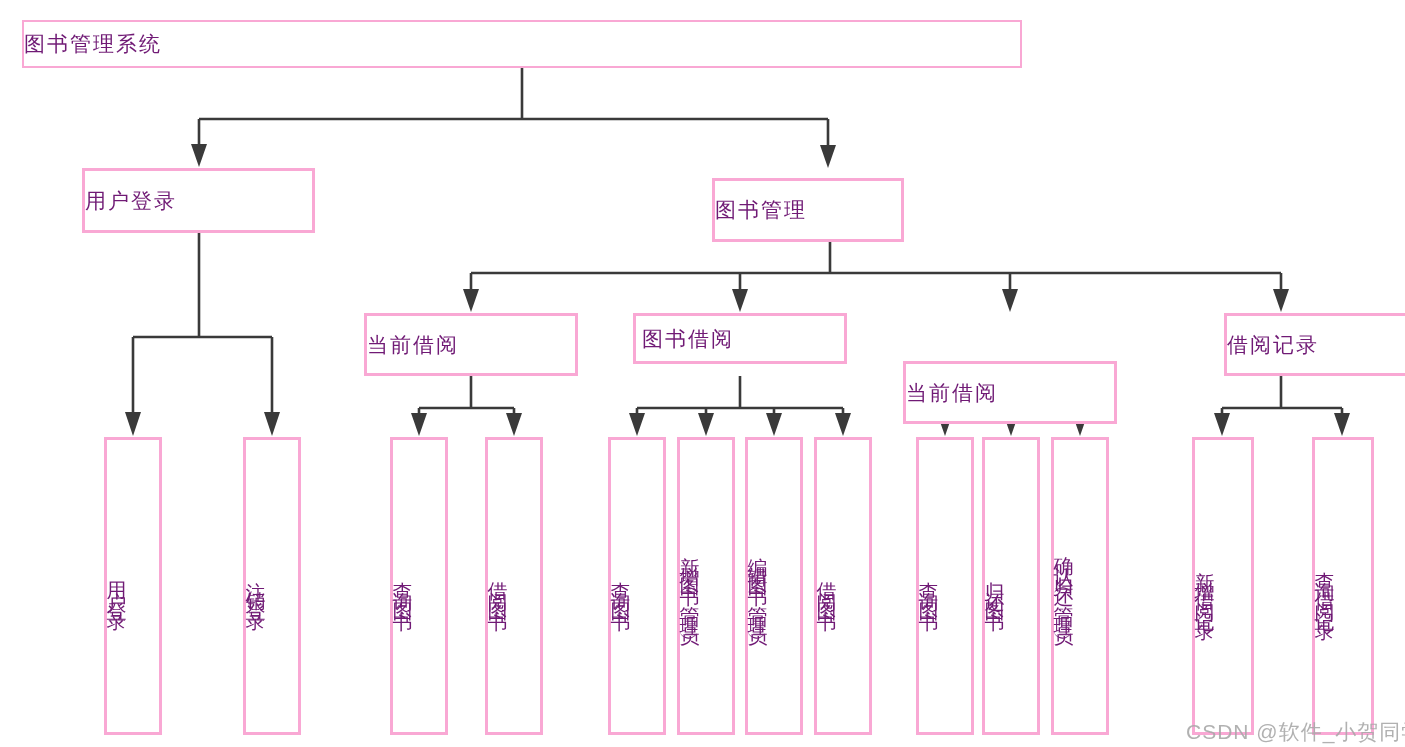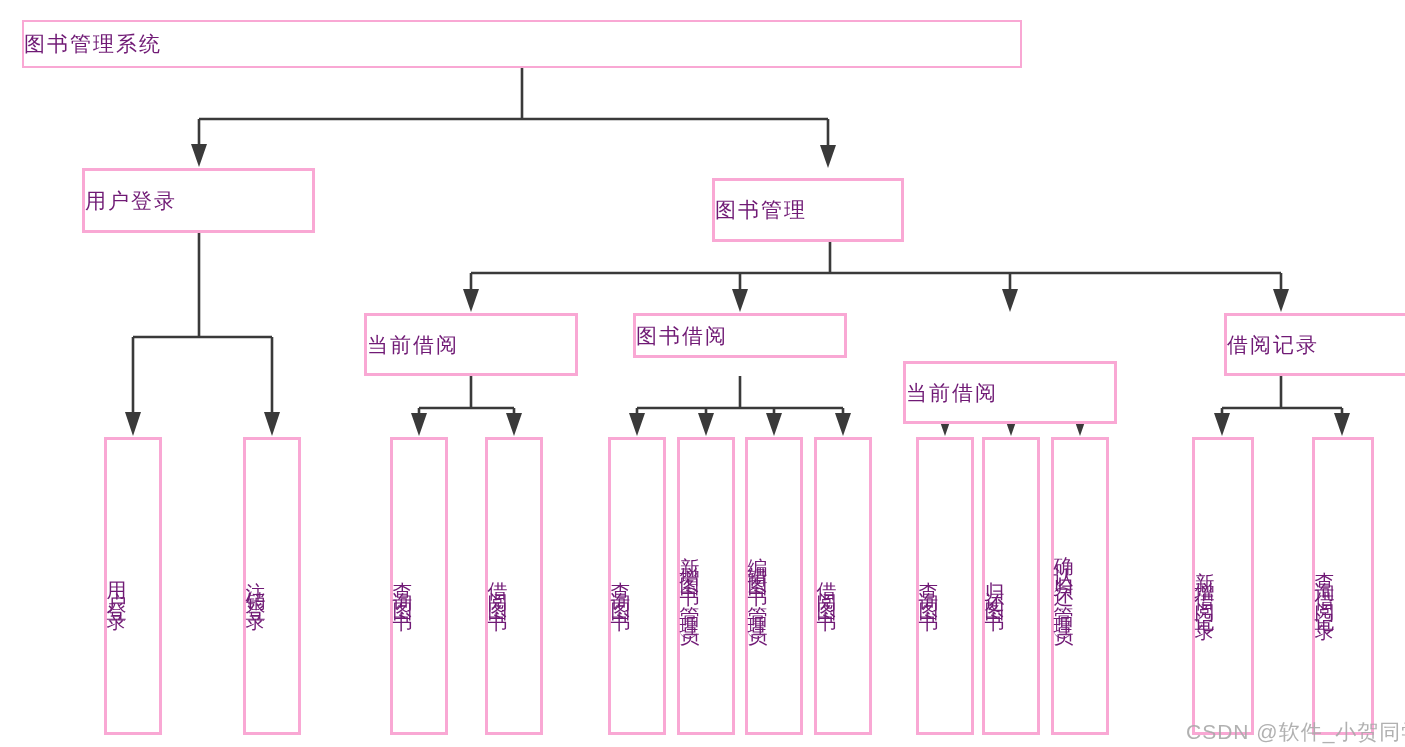--- a/index.html
+++ b/index.html
@@ -42,21 +42,21 @@
     font-size: 20px;
     letter-spacing: 10px;
     line-height: 1;
     white-space: nowrap;
   }
   
   .n-root            { left: 22px;   top: 20px;  width: 1000px; height: 48px; }
   .n-user-login      { left: 82px;   top: 168px; width: 233px;  height: 65px; }
   .n-book-management { left: 712px;  top: 178px; width: 192px;  height: 64px; }
   .n-new-book        { left: 364px;  top: 313px; width: 214px;  height: 63px; }
-  .n-book-borrowing  { left: 633px;  top: 313px; width: 214px;  height: 45px; }
+  .n-book-borrowing  { left: 633px;  top: 313px; width: 214px;  height: 51px; padding-left: 6px; }
   .n-current-borrow  { left: 903px;  top: 313px; width: 214px;  height: 63px; margin-top: 48px; }
   .n-borrow-records  { left: 1224px; top: 313px; width: 214px;  height: 63px; }
   
   .leaf { top: 437px; width: 58px; height: 298px; }
   .l-0  { left: 104px; }
   .l-1  { left: 243px; }
   .l-2  { left: 390px; }
   .l-3  { left: 485px; }
   .l-4  { left: 608px; }
   .l-5  { left: 677px; }

